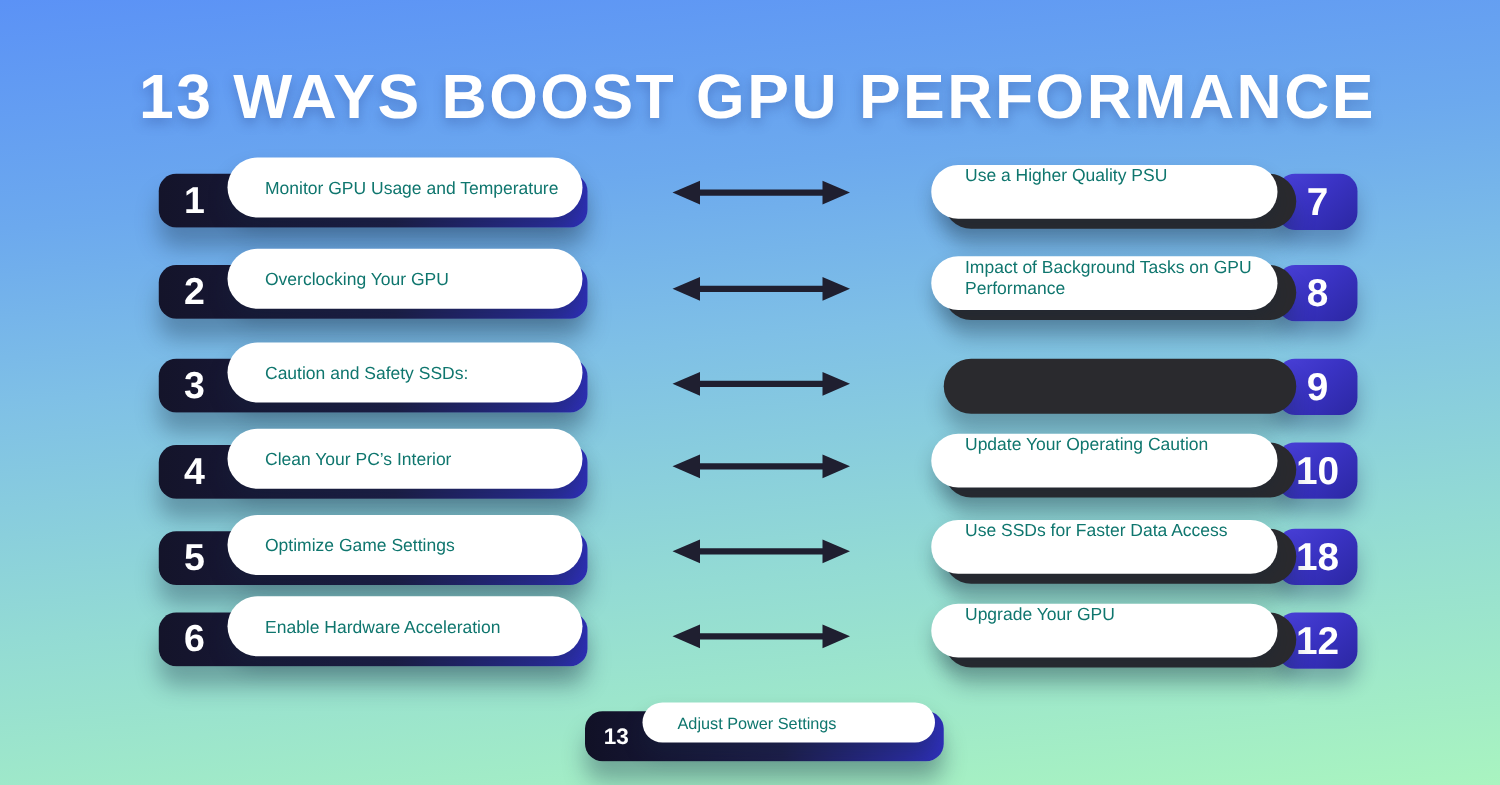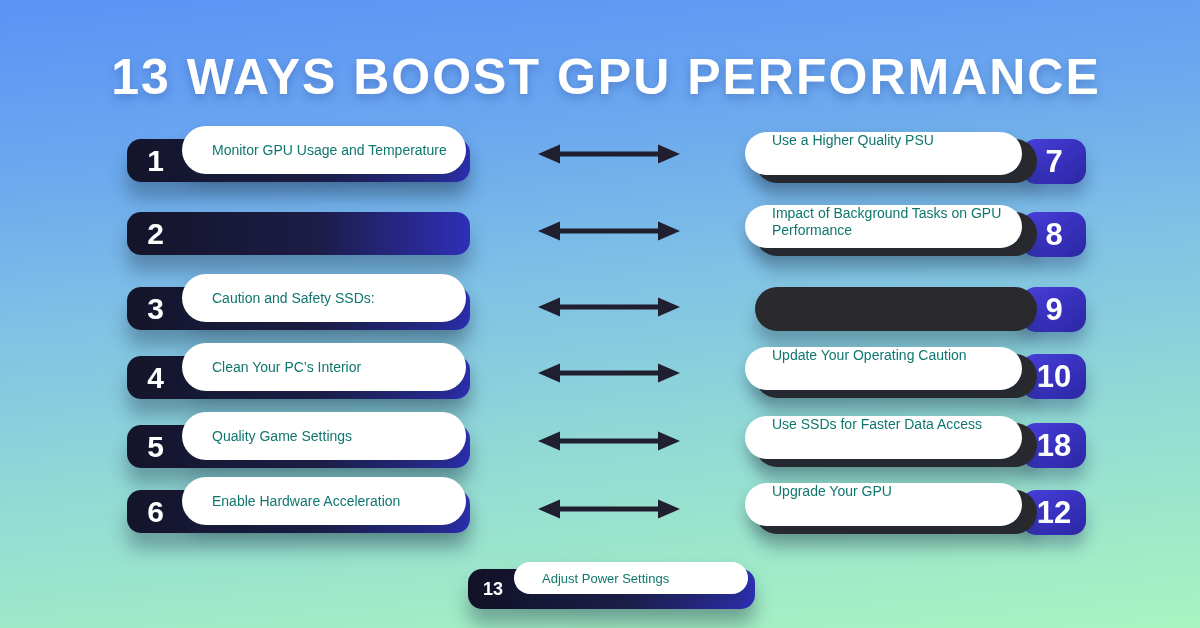--- a/index.html
+++ b/index.html
@@ -69,40 +69,43 @@
   <div class="lrow" style="top:126px">
     <div class="track"></div>
     <div class="num">1</div>
     <div class="white">
         <span class="label">Monitor GPU Usage and Temperature</span>
       </div>
   </div>
   <div class="lrow" style="top:199px">
     <div class="track"></div>
     <div class="num">2</div>
+    <div class="white">
+        <span class="label">Overclocking Your GPU</span>
+      </div>
   </div>
   <div class="lrow" style="top:274px">
     <div class="track"></div>
     <div class="num">3</div>
     <div class="white">
         <span class="label">Caution and Safety SSDs:</span>
       </div>
   </div>
   <div class="lrow" style="top:343px">
     <div class="track"></div>
     <div class="num">4</div>
     <div class="white">
         <span class="label">Clean Your PC’s Interior</span>
       </div>
   </div>
   <div class="lrow" style="top:412px">
     <div class="track"></div>
     <div class="num">5</div>
     <div class="white">
-        <span class="label">Quality Game Settings</span>
+        <span class="label">Optimize Game Settings</span>
       </div>
   </div>
   <div class="lrow" style="top:477px">
     <div class="track"></div>
     <div class="num">6</div>
     <div class="white">
         <span class="label">Enable Hardware Acceleration</span>
       </div>
   </div>
 

